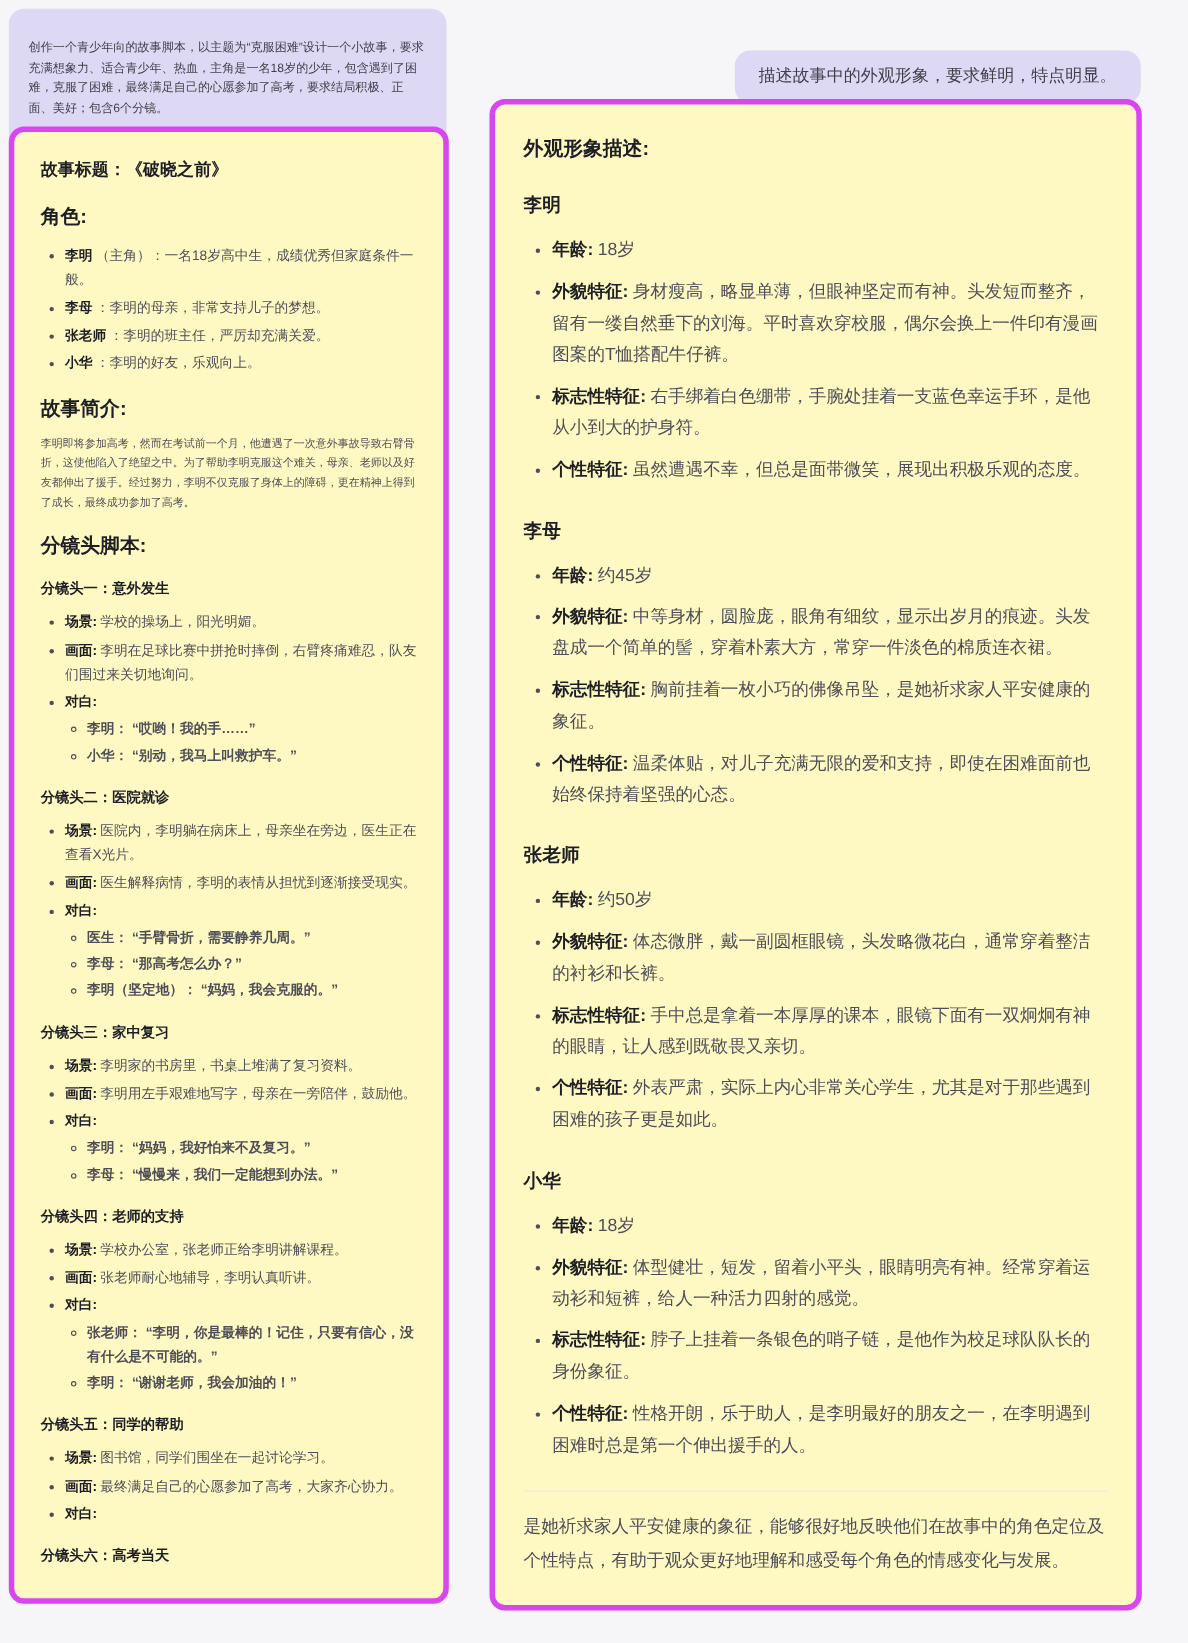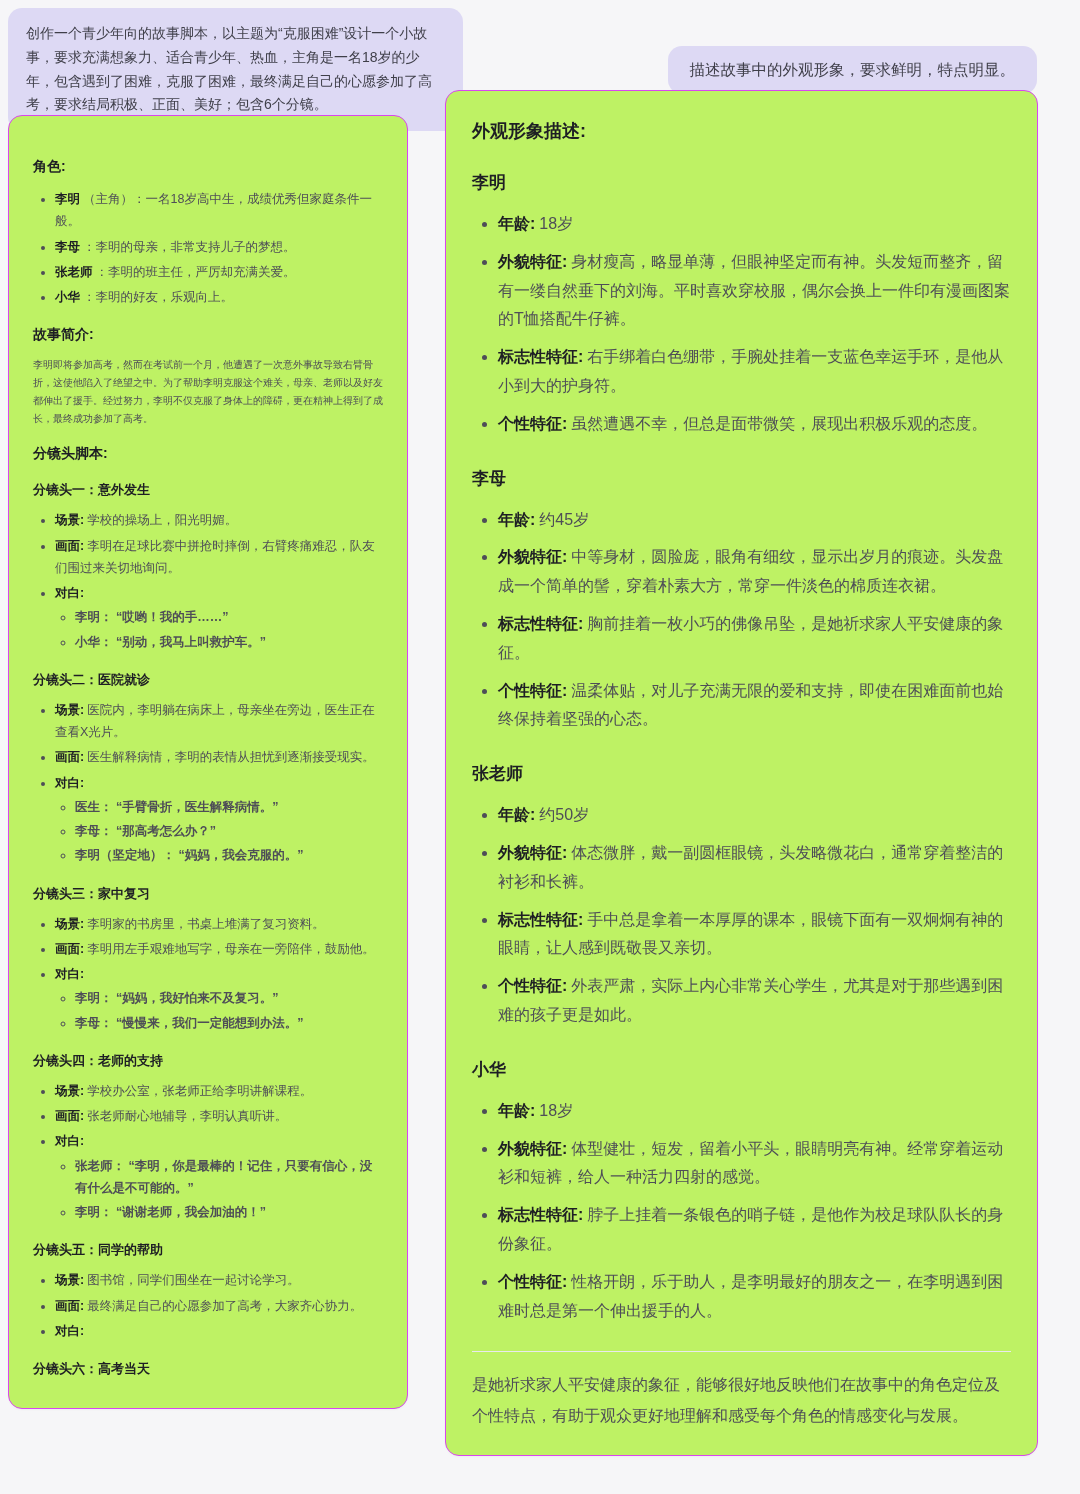--- a/index.html
+++ b/index.html
@@ -7,38 +7,38 @@
     width:1080px;height:1494px;position:relative;overflow:hidden;
     background:#f6f6f8;
     font-family:"Liberation Sans","DejaVu Sans",sans-serif;
   }
   
   .bubble{
     position:absolute;box-sizing:border-box;
     background:#ddd9f4;border-radius:14px;color:#3f3f49;
   }
   .bubble-left{
-    left:8px;top:8px;width:455px;
-    padding:14px 18px;font-size:14px;line-height:1.7;
+    left:8px;top:8px;width:398px;
+    padding:26px 18px;font-size:11px;line-height:1.7;
   }
   .bubble-right{
     right:43px;top:46px;
     padding:13px 22px;font-size:15.5px;line-height:1.4;white-space:nowrap;
   }
   
   .card{
-    position:absolute;box-sizing:border-box;background:#bef264;
-    border:1px solid #d946ef;border-radius:14px;
+    position:absolute;box-sizing:border-box;background:#fef9c3;
+    border:5px solid #d946ef;border-radius:14px;
     box-shadow:0 1px 2px rgba(0,0,0,0.03);
   }
   .card-left{left:8px;top:115px;width:400px;padding:24px 24px 20px;}
   .card-right{left:445px;top:90px;width:593px;padding:28px 26px 24px;}
   
   .story-title{font-size:15.5px;font-weight:bold;color:#1e1f24;margin:0 0 20px;}
-  .story-h{font-size:14px;font-weight:bold;color:#1e1f24;margin:18px 0 12px;}
+  .story-h{font-size:18px;font-weight:bold;color:#1e1f24;margin:18px 0 12px;}
   .scene-h{font-size:13px;font-weight:bold;color:#1e1f24;margin:18px 0 10px;}
   .story-p{font-size:10px;color:#4e4e57;line-height:1.78;margin:10px 0;}
   .story-list{margin:8px 0;padding-left:22px;}
   .story-list li{font-size:12.5px;color:#4e4e57;line-height:1.78;margin:3px 0;}
   .sub-list{list-style:circle;margin:2px 0 0;padding-left:20px;font-weight:bold;}
   .sub-list li{margin:2px 0;}
   .lbl{font-weight:bold;color:#1e1f24;margin-right:3px;}
   
   .app-title{font-size:18px;font-weight:bold;color:#1e1f24;margin:0 0 22px;}
   .char-h{font-size:17px;font-weight:bold;color:#1e1f24;margin:28px 0 16px;}
@@ -48,20 +48,21 @@
   .app-p{font-size:16px;color:#4e4e57;line-height:1.9;margin:14px 0 0;}
   .divider-r{border:none;border-top:1px solid #e9e9ee;margin:26px 0 18px;}
 </style>
 </head>
 <body>
 
 <div class="bubble bubble-left">创作一个青少年向的故事脚本，以主题为“克服困难”设计一个小故事，要求充满想象力、适合青少年、热血，主角是一名18岁的少年，包含遇到了困难，克服了困难，最终满足自己的心愿参加了高考，要求结局积极、正面、美好；包含6个分镜。</div>
 <div class="bubble bubble-right">描述故事中的外观形象，要求鲜明，特点明显。</div>
 
 <div class="card card-left">
+  <h2 class="story-title">故事标题：《破晓之前》</h2>
 
   <h3 class="story-h">角色:</h3>
   <ul class="story-list">
     <li><b class="lbl">李明</b><span>（主角）：一名18岁高中生，成绩优秀但家庭条件一般。</span></li>
     <li><b class="lbl">李母</b><span>：李明的母亲，非常支持儿子的梦想。</span></li>
     <li><b class="lbl">张老师</b><span>：李明的班主任，严厉却充满关爱。</span></li>
     <li><b class="lbl">小华</b><span>：李明的好友，乐观向上。</span></li>
   </ul>
 
   <h3 class="story-h">故事简介:</h3>
@@ -80,21 +81,21 @@
       </ul>
     </li>
   </ul>
 
   <h4 class="scene-h">分镜头二：医院就诊</h4>
   <ul class="story-list">
     <li><b class="lbl">场景:</b><span>医院内，李明躺在病床上，母亲坐在旁边，医生正在查看X光片。</span></li>
     <li><b class="lbl">画面:</b><span>医生解释病情，李明的表情从担忧到逐渐接受现实。</span></li>
     <li><b class="lbl">对白:</b>
       <ul class="sub-list">
-        <li>医生： “手臂骨折，医生解释病情。”</li>
+        <li>医生： “手臂骨折，需要静养几周。”</li>
         <li>李母： “那高考怎么办？”</li>
         <li>李明（坚定地）： “妈妈，我会克服的。”</li>
       </ul>
     </li>
   </ul>
 
   <h4 class="scene-h">分镜头三：家中复习</h4>
   <ul class="story-list">
     <li><b class="lbl">场景:</b><span>李明家的书房里，书桌上堆满了复习资料。</span></li>
     <li><b class="lbl">画面:</b><span>李明用左手艰难地写字，母亲在一旁陪伴，鼓励他。</span></li>

